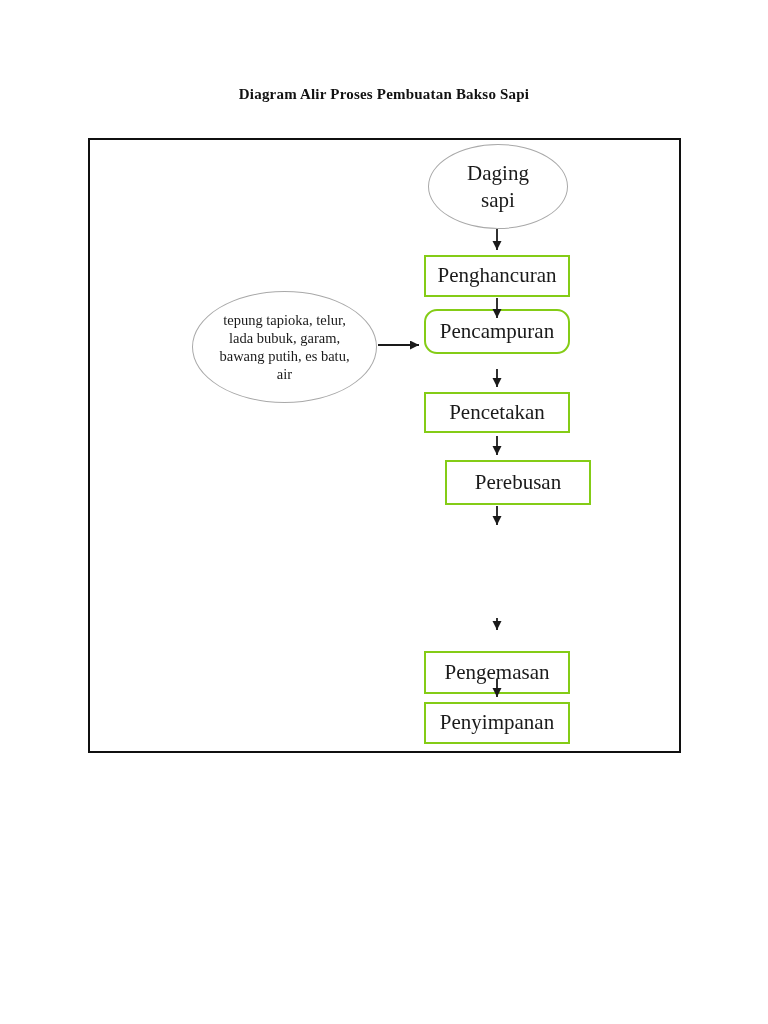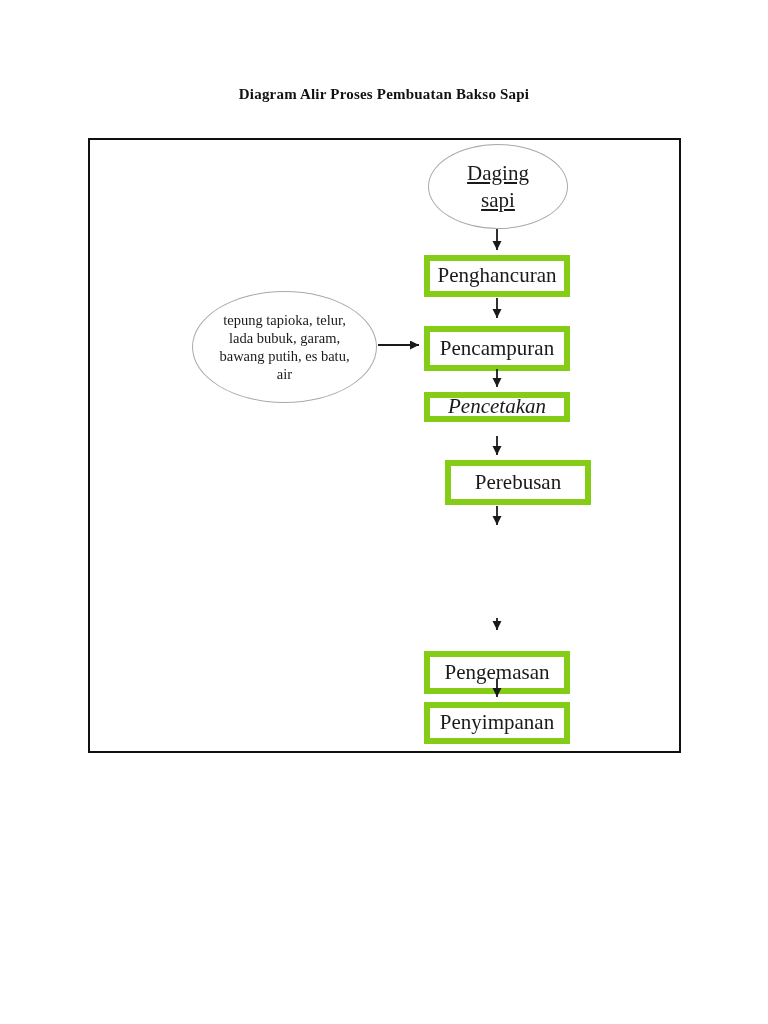--- a/index.html
+++ b/index.html
@@ -41,34 +41,33 @@
   .node {
     position: absolute;
     display: flex;
     align-items: center;
     justify-content: center;
     text-align: center;
     background: #ffffff;
     box-sizing: border-box;
   }
   .process {
-    border: 6px solid #84cc16;
+    border: 2px solid #84cc16;
     font-size: 21px;
     line-height: 1.1;
   }
   .ellipse {
     border: 1px solid #a9a9a9;
     border-radius: 50%;
     font-size: 21px;
   }
   .wrap-narrow {
     display: inline-block;
     width: 90px;
     line-height: 27px;
-    text-decoration: underline;
   }
   .note-lines {
     font-size: 14.5px;
     line-height: 18px;
   }
   .arrows {
     position: absolute;
     left: 0;
     top: 0;
     width: 768px;
@@ -86,25 +85,25 @@
   <div class="frame"></div>
 
   <div class="node ellipse" style="left:428px; top:144px; width:140px; height:85px;">
     <span class="wrap-narrow">Daging sapi</span>
   </div>
 
   <div class="node process" style="left:424px; top:255px; width:146px; height:42px;">
     <span>Penghancuran</span>
   </div>
 
-  <div class="node process" style="left:424px; top:326px; width:146px; height:45px;">
+  <div class="node process" style="left:424px; top:309px; width:146px; height:45px;border-radius:13px;">
     <span>Pencampuran</span>
   </div>
 
-  <div class="node process" style="left:424px; top:392px; width:146px; height:30px;font-style:italic;">
+  <div class="node process" style="left:424px; top:392px; width:146px; height:41px;">
     <span>Pencetakan</span>
   </div>
 
   <div class="node process" style="left:424px; top:460px; width:146px; height:45px;margin-left:21px;">
     <span>Perebusan</span>
   </div>
 
 
   <div class="node process" style="left:424px; top:635px; width:146px; height:43px;margin-top:16px;">
     <span>Pengemasan</span>

